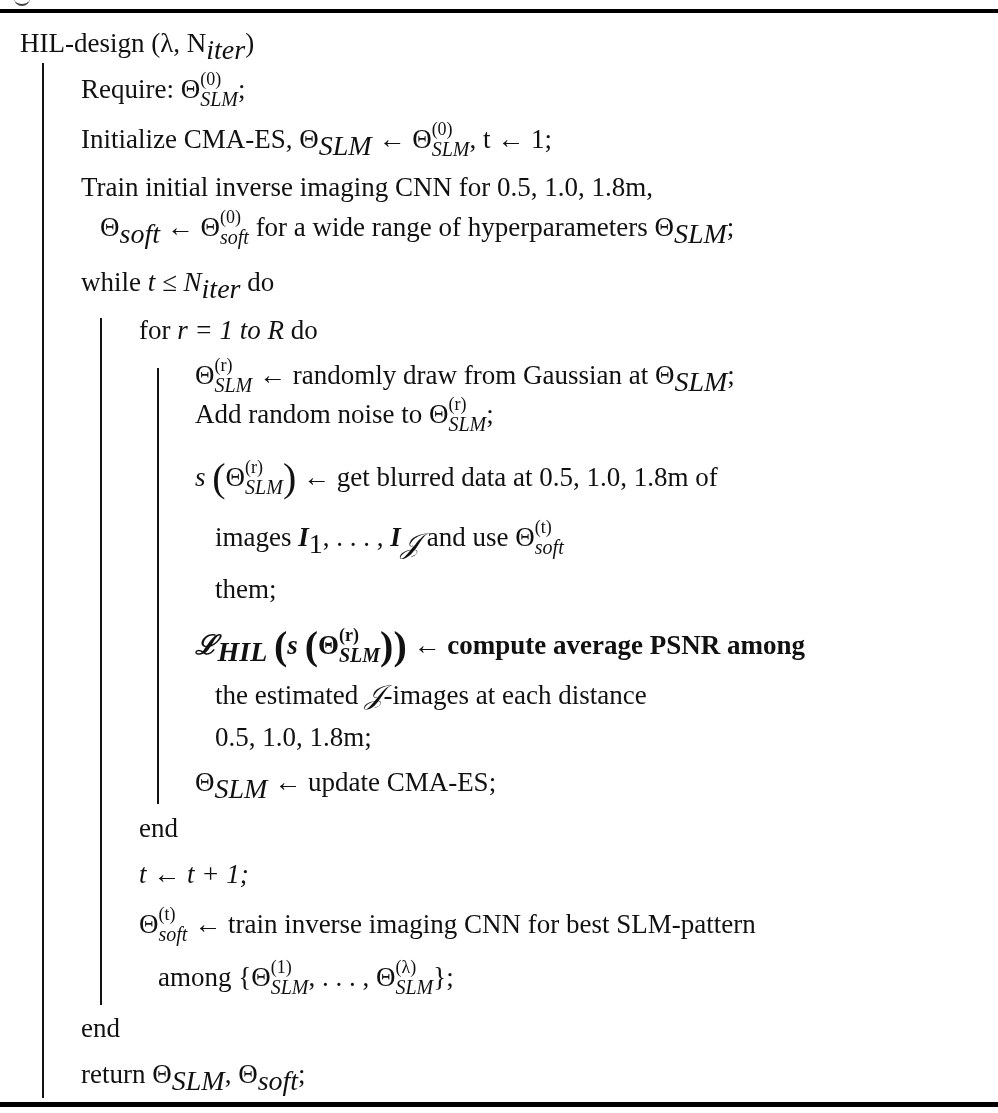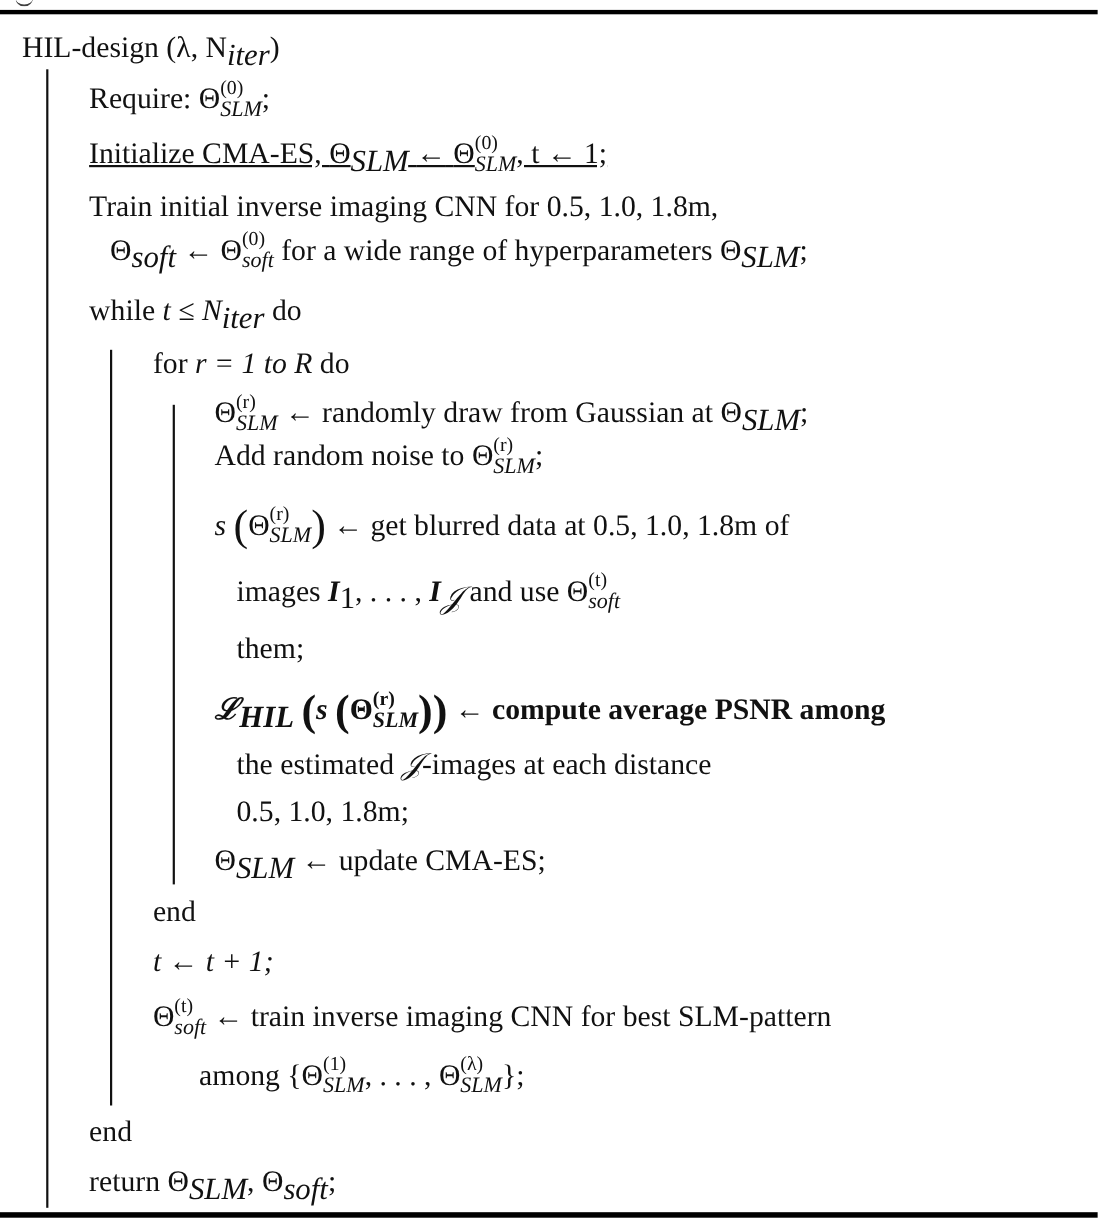--- a/index.html
+++ b/index.html
@@ -43,21 +43,21 @@
 <div class="line" style="left:20px; top:26px;">
   <b>HIL-design</b>
   <span>(λ, N</span><span class="sub">iter</span><span>)</span>
 </div>
 
 <div class="line" style="left:81px; top:72px;">
   <b>Require:</b>
   <span>Θ</span><span class="ss"><span class="s1">(0)</span><span class="s2">SLM</span></span><span>;</span>
 </div>
 
-<div class="line" style="left:81px; top:122px;text-decoration:underline;">
+<div class="line" style="left:81px; top:122px;">
   <span>Initialize CMA-ES, </span><span>Θ</span><span class="sub">SLM</span>
   <span>←</span>
   <span>Θ</span><span class="ss"><span class="s1">(0)</span><span class="s2">SLM</span></span><span>, t ← 1;</span>
 </div>
 
 <div class="line" style="left:81px; top:170px;">
   <span>Train initial inverse imaging CNN for 0.5, 1.0, 1.8m,</span>
 </div>
 <div class="line" style="left:100px; top:210px;">
   <span>Θ</span><span class="sub">soft</span>
@@ -121,21 +121,21 @@
 
 <div class="line" style="left:139px; top:857px;">
   <i>t ← t + 1;</i>
 </div>
 
 <div class="line" style="left:139px; top:907px;">
   <span>Θ</span><span class="ss"><span class="s1 m">(t)</span><span class="s2">soft</span></span>
   <span>←</span><span> train inverse imaging CNN for best SLM-pattern</span>
 </div>
 
-<div class="line" style="left:158px; top:960px;margin-left:23px;">
+<div class="line" style="left:158px; top:960px;">
   <span>among {</span><span>Θ</span><span class="ss"><span class="s1">(1)</span><span class="s2">SLM</span></span><span>, . . . , </span><span>Θ</span><span class="ss"><span class="s1 m">(λ)</span><span class="s2">SLM</span></span><span>};</span>
 </div>
 
 <div class="line" style="left:81px; top:1011px;">
   <b>end</b>
 </div>
 
 <div class="line" style="left:81px; top:1057px;">
   <b>return</b>
   <span>Θ</span><span class="sub">SLM</span><span>, </span><span>Θ</span><span class="sub">soft</span><span>;</span>

